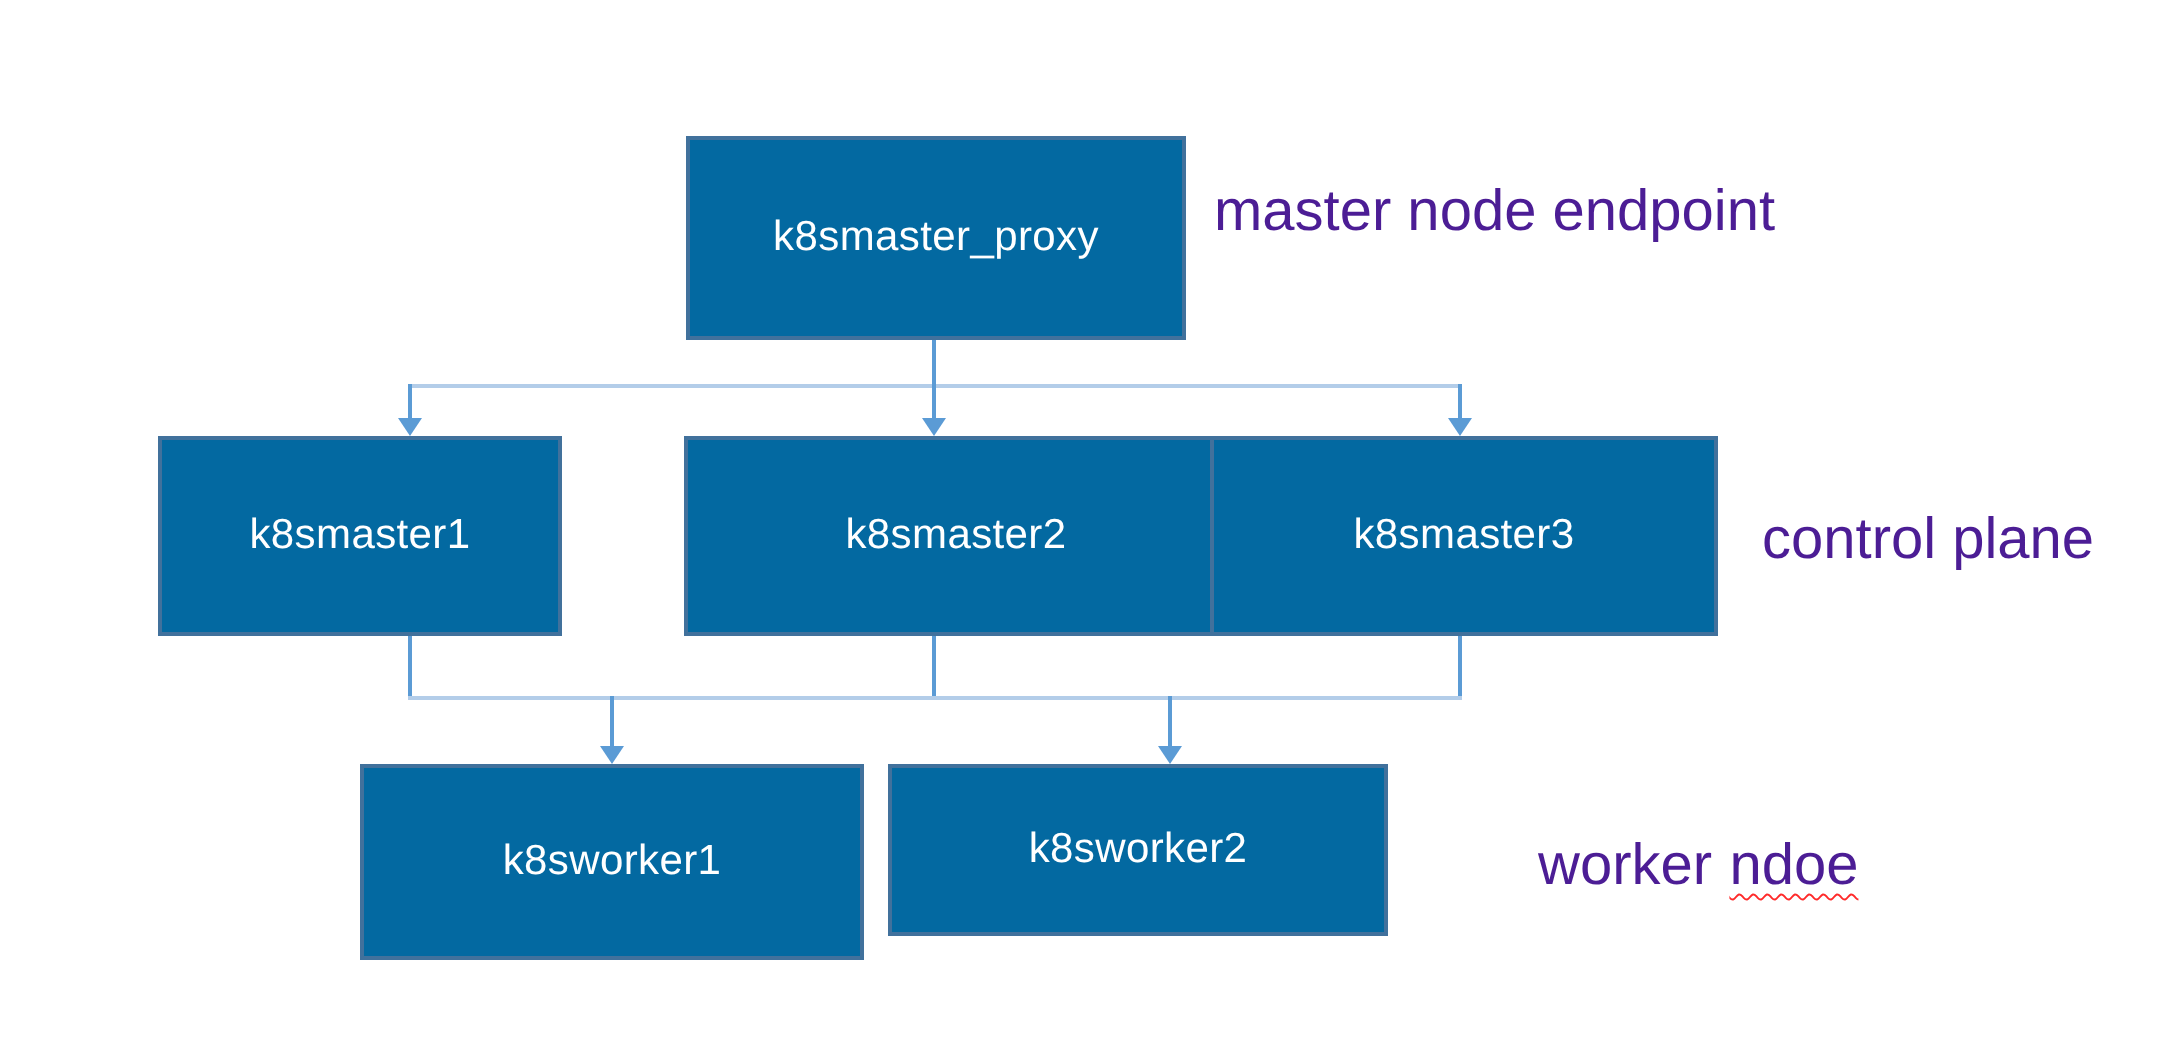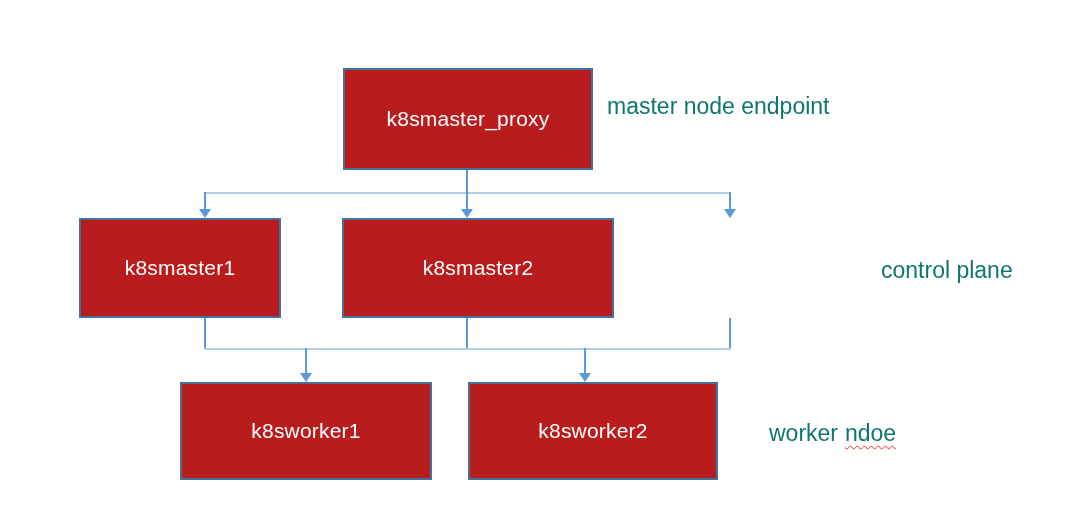--- a/index.html
+++ b/index.html
@@ -10,21 +10,21 @@
   }
   #canvas {
     position: relative;
     width: 1083px;
     height: 523px;
     background: #ffffff;
     overflow: hidden;
   }
   .node {
     position: absolute;
-    background: #b91c1c;
+    background: #0369a1;
     border: 2px solid #41719c;
     box-sizing: border-box;
     display: flex;
     align-items: center;
     justify-content: center;
   }
   .node-label {
     color: #ffffff;
     font-size: 21px;
     letter-spacing: 0.2px;
@@ -40,41 +40,41 @@
   .arrowhead {
     position: absolute;
     width: 0;
     height: 0;
     border-left: 6px solid transparent;
     border-right: 6px solid transparent;
     border-top: 9px solid #5b9bd5;
   }
   .annotation {
     position: absolute;
-    color: #0f766e;
-    font-size: 23px;
+    color: #4c1d95;
+    font-size: 29px;
     line-height: 31px;
     white-space: nowrap;
   }
   .misspelled {
     text-decoration-line: underline;
     text-decoration-style: wavy;
     text-decoration-color: #ff2a2a;
     text-decoration-thickness: 1px;
     text-underline-offset: 4px;
   }
   .word-gap { margin-left: 0.30em; }
 
   
   #node-proxy   { left: 343px; top:  68px; width: 250px; height: 102px; }
   #node-master1 { left:  79px; top: 218px; width: 202px; height: 100px; justify-content: center; }
   #node-master2 { left: 342px; top: 218px; width: 272px; height: 100px; }
   #node-master3 { left: 605px; top: 218px; width: 254px; height: 100px; }
   #node-worker1 { left: 180px; top: 382px; width: 252px; height:  98px; justify-content: center; }
-  #node-worker2 { left: 468px; top: 382px; width: 250px; height:  98px; }
+  #node-worker2 { left: 444px; top: 382px; width: 250px; height:  86px; }
 
   
   #stem-proxy      { left: 466px; top: 170px; width: 2px; height: 24px; }
   #hline-upper     { left: 204px; top: 192px; width: 527px; height: 2px; }
   #stem-up-m1      { left: 204px; top: 192px; width: 2px; height: 18px; }
   #stem-up-m2      { left: 466px; top: 192px; width: 2px; height: 18px; }
   #stem-up-m3      { left: 729px; top: 192px; width: 2px; height: 18px; }
   #arrow-m1        { left: 199px; top: 209px; }
   #arrow-m2        { left: 461px; top: 209px; }
   #arrow-m3        { left: 724px; top: 209px; }
@@ -100,20 +100,23 @@
 <div id="canvas">
 
   <div class="node" id="node-proxy">
     <span class="node-label">k8smaster_proxy</span>
   </div>
   <div class="node" id="node-master1">
     <span class="node-label">k8smaster1</span>
   </div>
   <div class="node" id="node-master2">
     <span class="node-label">k8smaster2</span>
+  </div>
+  <div class="node" id="node-master3">
+    <span class="node-label">k8smaster3</span>
   </div>
   <div class="node" id="node-worker1">
     <span class="node-label">k8sworker1</span>
   </div>
   <div class="node" id="node-worker2">
     <span class="node-label">k8sworker2</span>
   </div>
 
   <div class="cline" id="stem-proxy"></div>
   <div class="cline light" id="hline-upper"></div>

